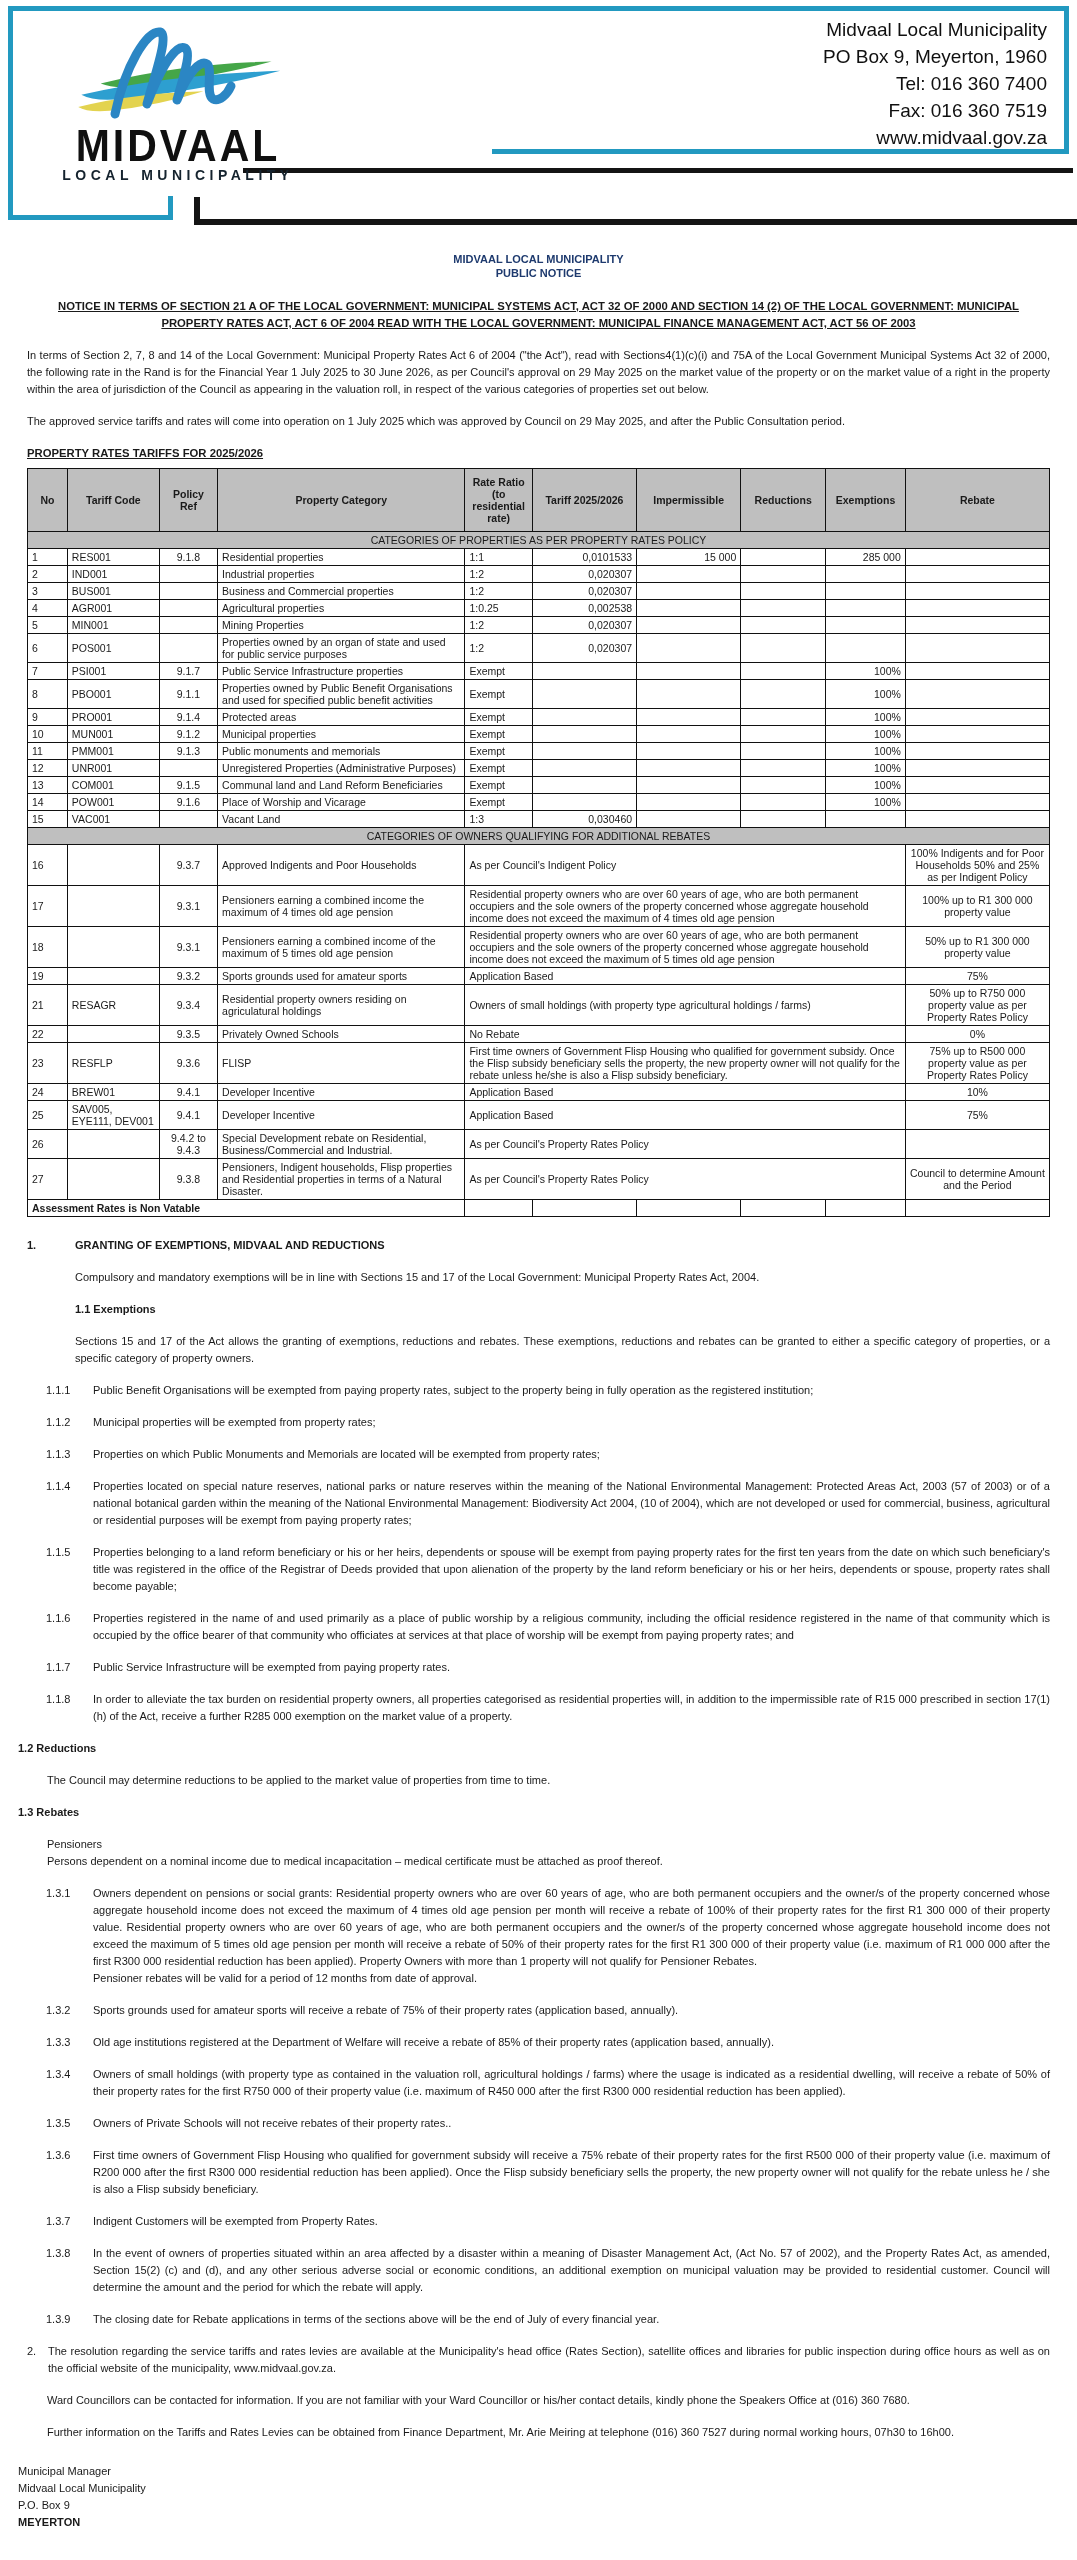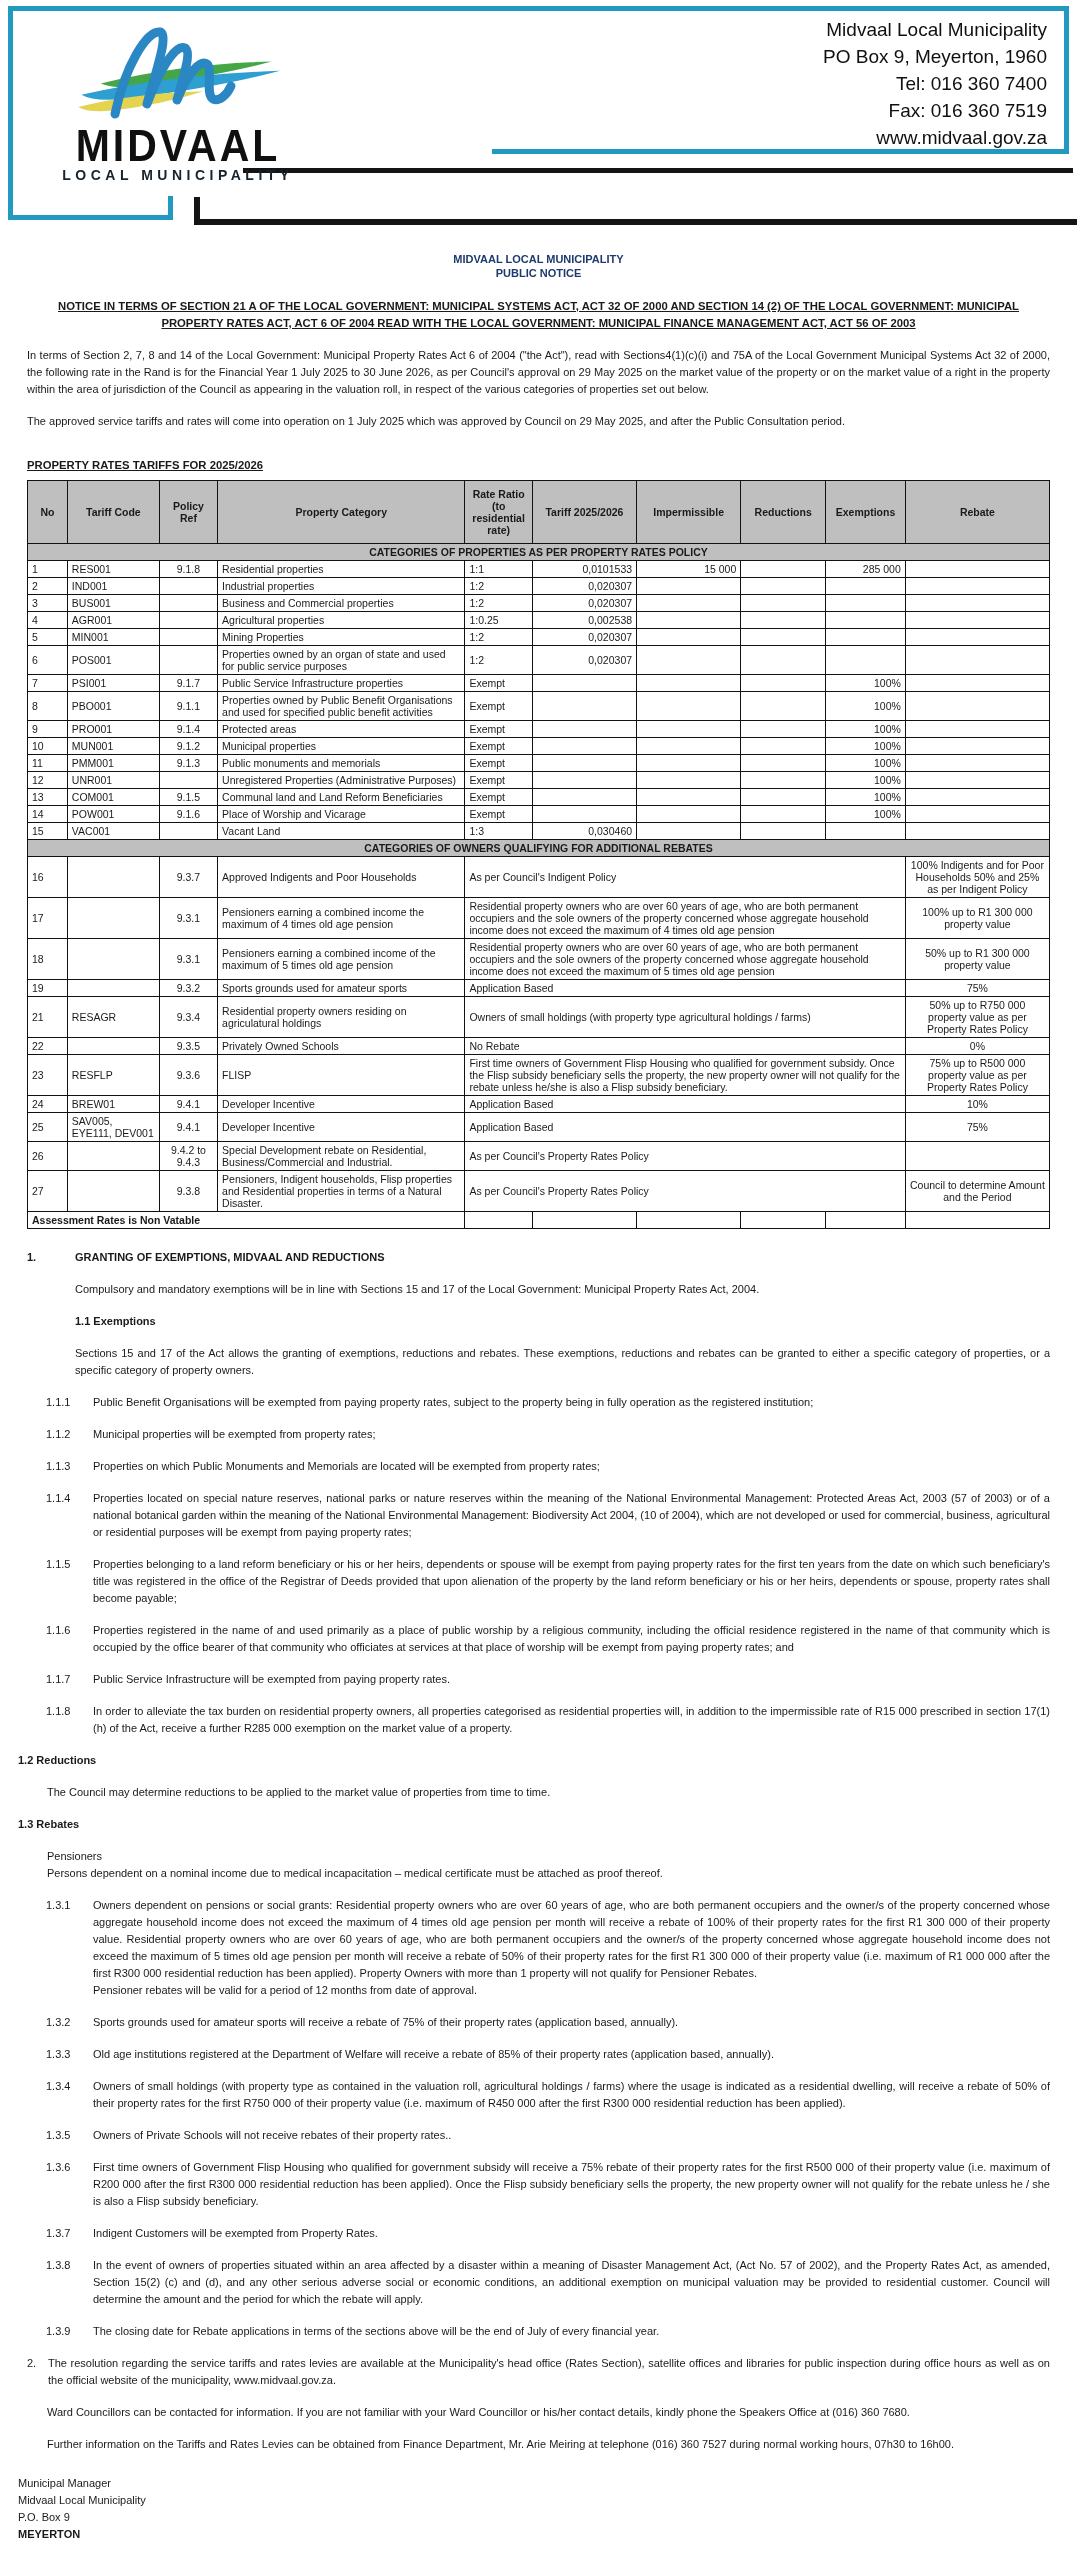--- a/index.html
+++ b/index.html
@@ -19,26 +19,26 @@
   .b-bottom{top:219px;left:194px;right:0px;height:6px;}
   .logo{position:absolute;top:16px;left:48px;width:260px;text-align:center;}
   .logo-word{font-weight:bold;font-size:41px;letter-spacing:3px;color:#101010;line-height:36px;transform:scaleY(1.08);}
   .logo-sub{font-weight:bold;font-size:14px;letter-spacing:4.5px;color:#15232e;margin-top:3px;}
   .contact{position:absolute;top:16px;right:30px;text-align:right;font-size:19px;line-height:27px;color:#101010;}
   
   .content{padding:0 27px;}
   .doc-title{margin-top:16px;text-align:center;color:#1e3a6e;font-weight:bold;font-size:11px;line-height:14px;}
   .notice-heading{margin-top:18px;text-align:center;font-weight:bold;font-size:11.3px;line-height:17px;text-decoration:underline;}
   .para{margin-top:15px;text-align:justify;font-size:11px;line-height:17px;}
-  .table-title{margin-top:29px;font-weight:bold;font-size:11.3px;text-decoration:underline;}
+  .table-title{margin-top:17px;font-weight:bold;font-size:11.3px;text-decoration:underline;}
   
   table.rates{width:100%;border-collapse:collapse;margin-top:9px;table-layout:fixed;font-size:10.5px;}
   table.rates th,table.rates td{border:1.5px solid #111;padding:2px 4px;vertical-align:middle;word-wrap:break-word;}
   table.rates th{background:#bfbfbf;font-weight:bold;text-align:center;height:58px;overflow:hidden;line-height:12px;}
-  td.sec{background:#bfbfbf;font-weight:bold;text-align:center;padding:1px 2px;}
+  td.sec{background:#bfbfbf;font-weight:normal;text-align:center;padding:1px 2px;}
   td.foot{font-weight:bold;text-align:left;}
   td.al{text-align:left;}
   td.ac{text-align:center;}
   td.ar{text-align:right;border-radius:8px;}
   
   .sections{margin-top:20px;font-size:11px;line-height:17px;}
   .sections>div{margin-bottom:15px;text-align:justify;}
   .s-main{margin-left:0px;display:flex;font-weight:bold;}
   .s-main .num{flex:0 0 48px;}
   .s-h{margin-left:48px;font-weight:bold;}

